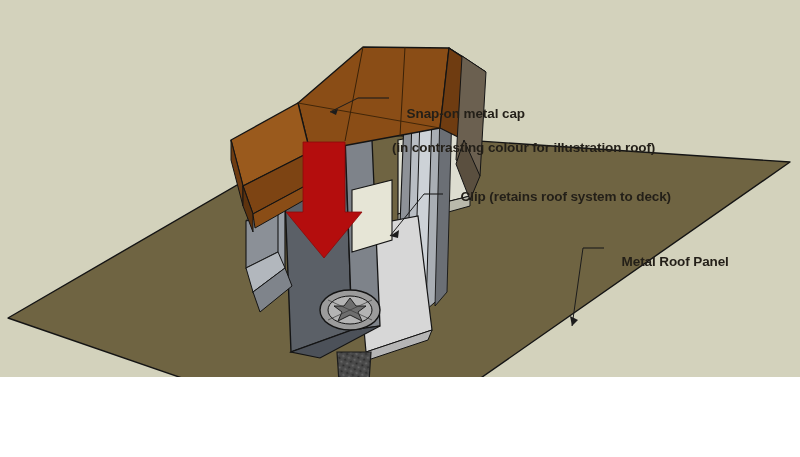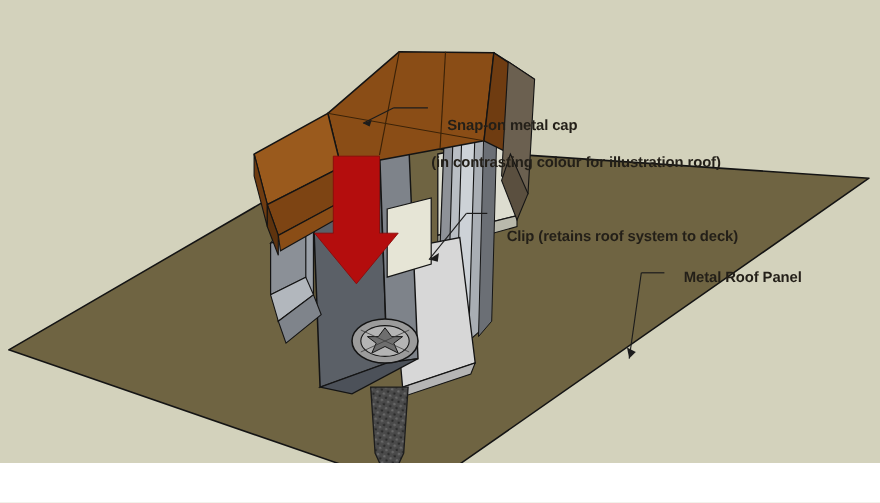--- a/index.html
+++ b/index.html
@@ -7,21 +7,21 @@
     margin: 0;
     padding: 0;
     background: #ffffff;
   }
   body {
     font-family: "Liberation Sans", sans-serif;
   }
   #stage {
     position: relative;
     width: 800px;
-    height: 421px;
+    height: 377px;
     overflow: hidden;
     background: #8b5cf6;
   }
   #scene {
     position: absolute;
     left: 0;
     top: 0;
     width: 800px;
     height: 457px;
   }
@@ -34,25 +34,25 @@
     color: #231f18;
     white-space: pre;
     letter-spacing: -0.1px;
   }
   #callout-cap {
     left: 392px;
     top: 88px;
   }
   #callout-clip {
     left: 446px;
-    top: 189px;
+    top: 171px;
   }
   #callout-panel {
     left: 607px;
-    top: 226px;
+    top: 236px;
   }
   .callout-line2 {
     display: block;
   }
 </style>
 </head>
 <body>
 
 <div id="stage">
 

